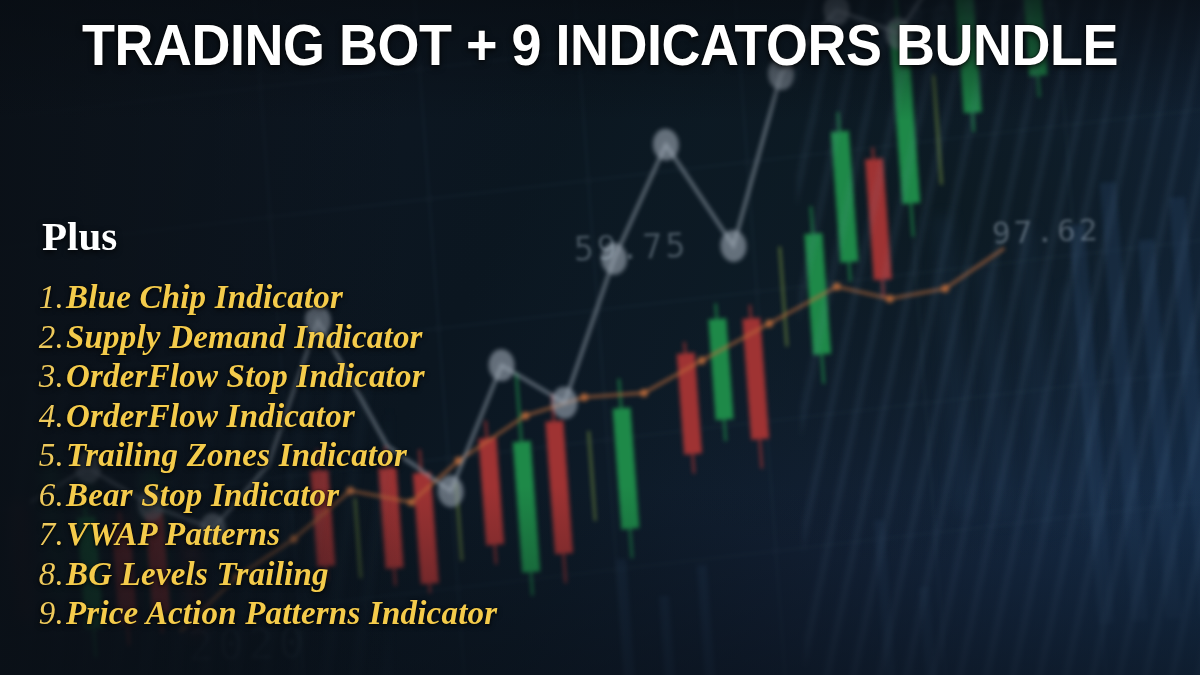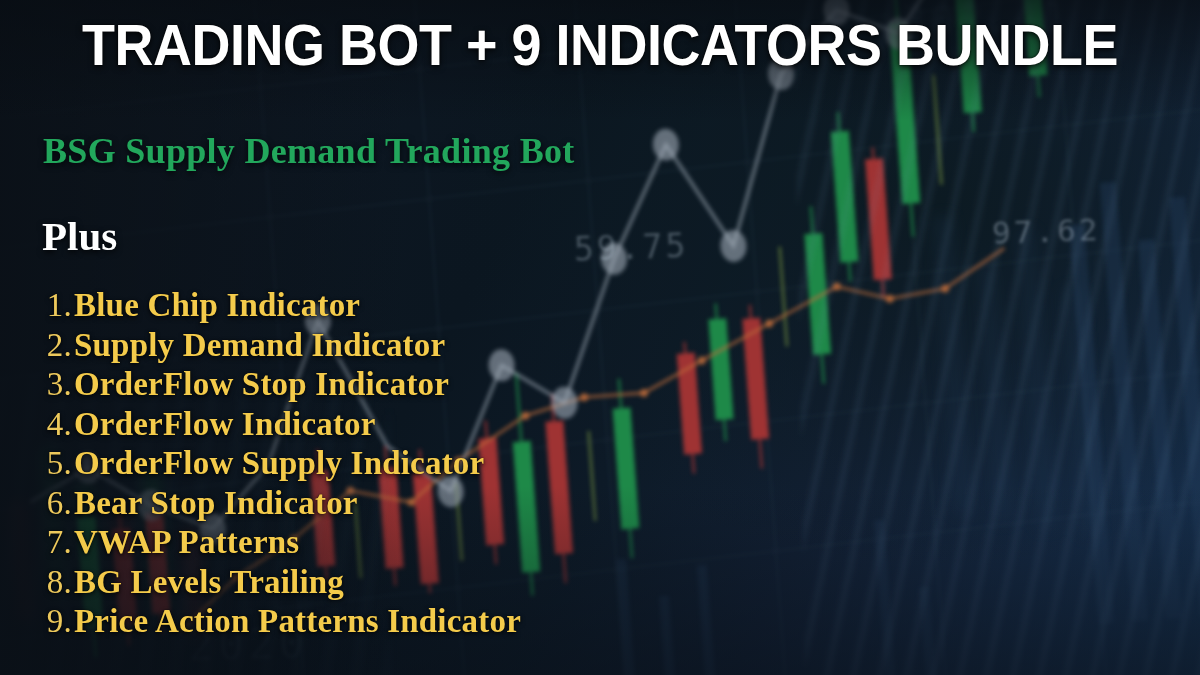--- a/index.html
+++ b/index.html
@@ -138,24 +138,25 @@
     font-family: "Liberation Serif", serif;
     font-weight: bold;
     font-size: 41px;
     text-shadow: 0 2px 6px rgba(0,0,0,.85);
   }
   .ind-list {
     position: absolute;
     left: 0;
     top: 278px;
     width: 700px;
-    margin: 8px;
+    margin: 0;
     padding: 0 0 0 66px;
     list-style: none;
     counter-reset: ind;
+    font-style: italic;
   }
   .ind-list li {
     counter-increment: ind;
     position: relative;
     color: #f4cb4b;
     font-family: "Liberation Serif", serif;
     font-weight: bold;
     font-size: 33px;
     line-height: 39.5px;
     letter-spacing: 0.2px;
@@ -333,29 +334,28 @@
 
   <div class="price-tag price-tr">302.41</div>
   <div class="price-tag price-59">59.75</div>
   <div class="price-tag price-97">97.62</div>
   <div class="watermark">2020</div>
 
   <div class="bg-vignette"></div>
 
   <div class="headline">TRADING BOT  +  9 INDICATORS BUNDLE</div>
 
-  <div class="subtitle">BSG Supply Demand Trading Bot</div>
 
   <div class="plus-label">Plus</div>
 
   <ol class="ind-list" id="ind-list">
       <li>Blue Chip Indicator</li>
       <li>Supply Demand Indicator</li>
       <li>OrderFlow Stop Indicator</li>
       <li>OrderFlow Indicator</li>
-      <li>OrderFlow Supply Indicator</li>
+      <li>Trailing Zones Indicator</li>
       <li>Bear Stop Indicator</li>
       <li>VWAP Patterns</li>
       <li>BG Levels Trailing</li>
       <li>Price Action Patterns Indicator</li>
     </ol>
 
 </div>
 
 </body></html>

